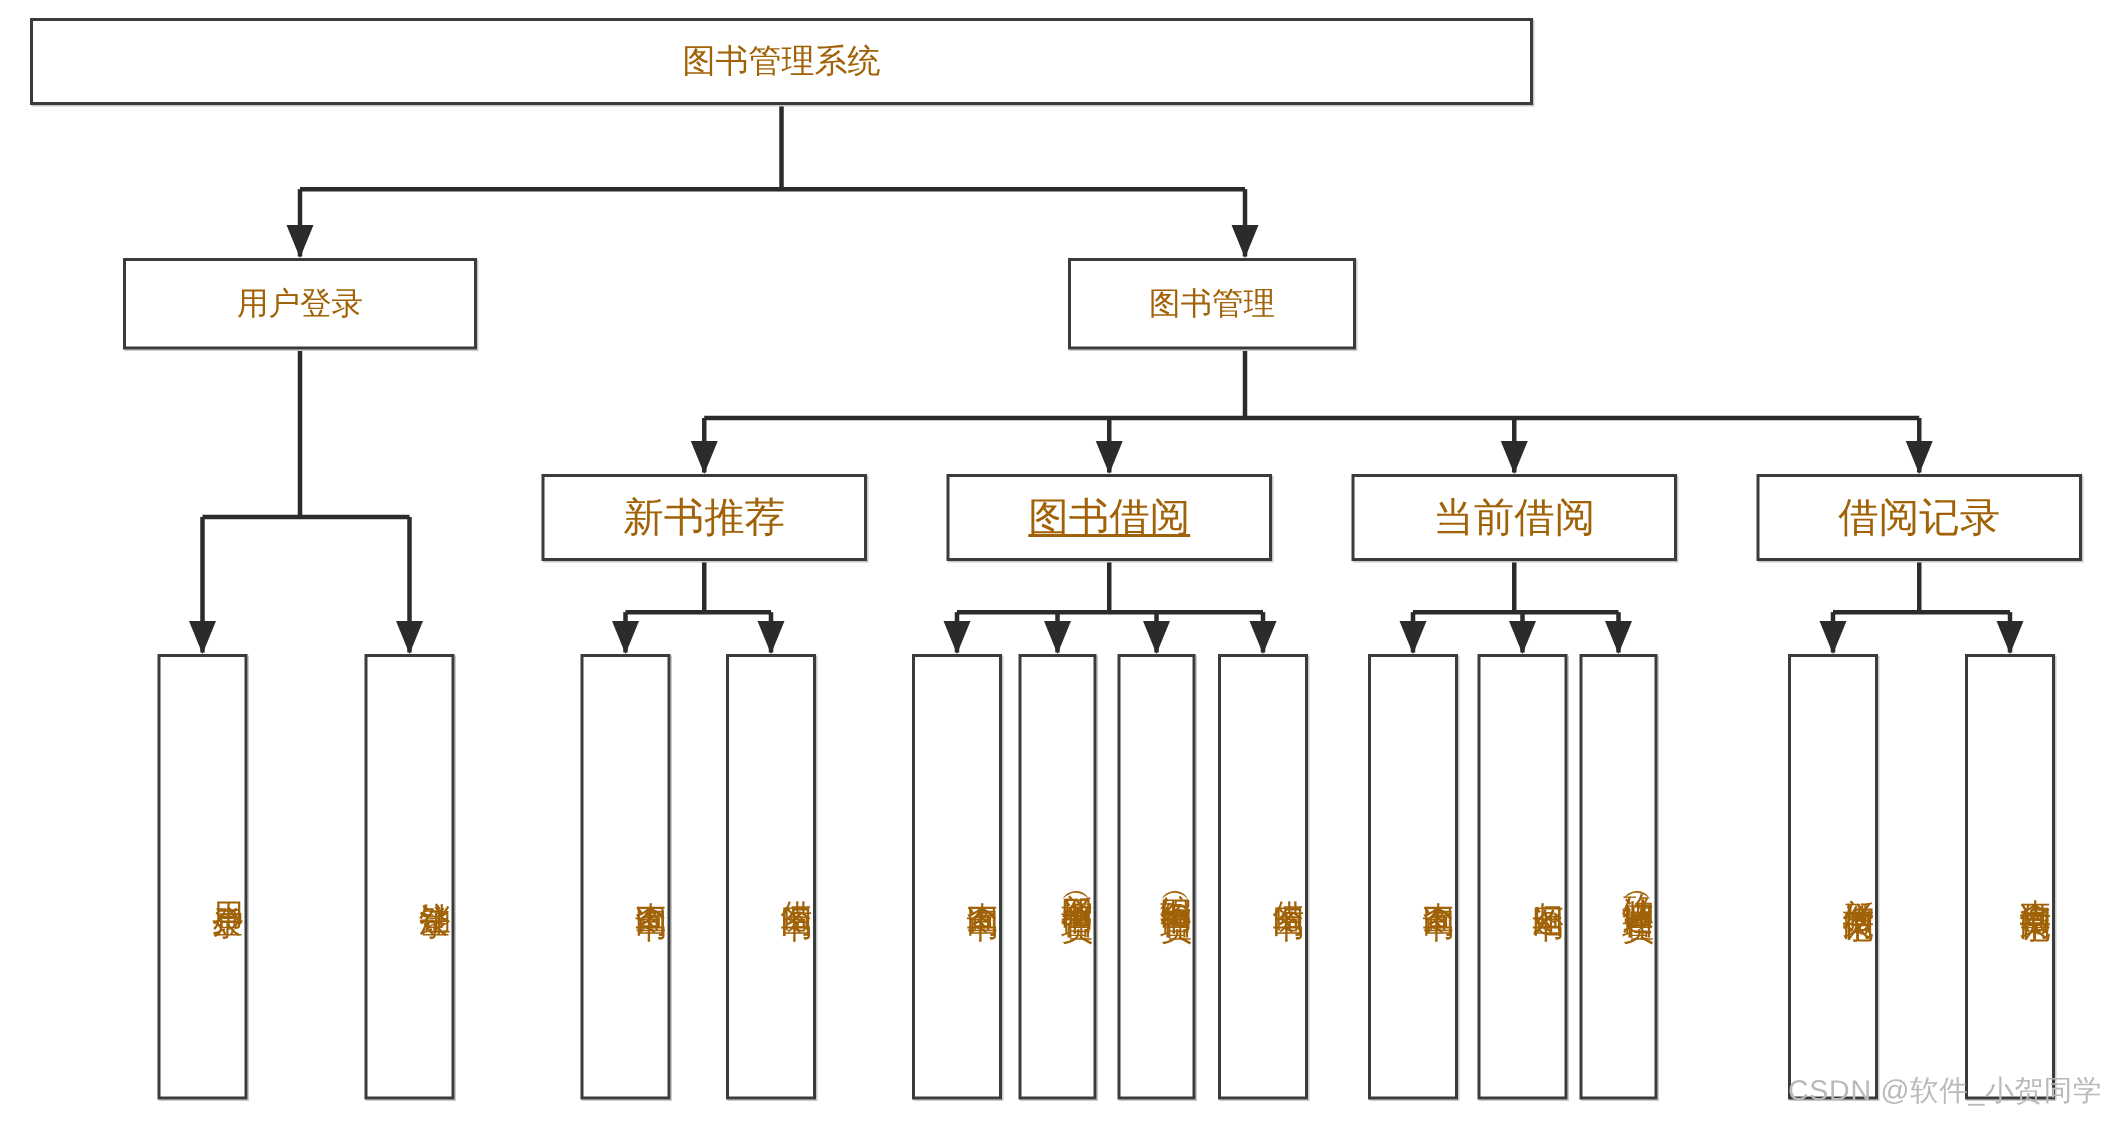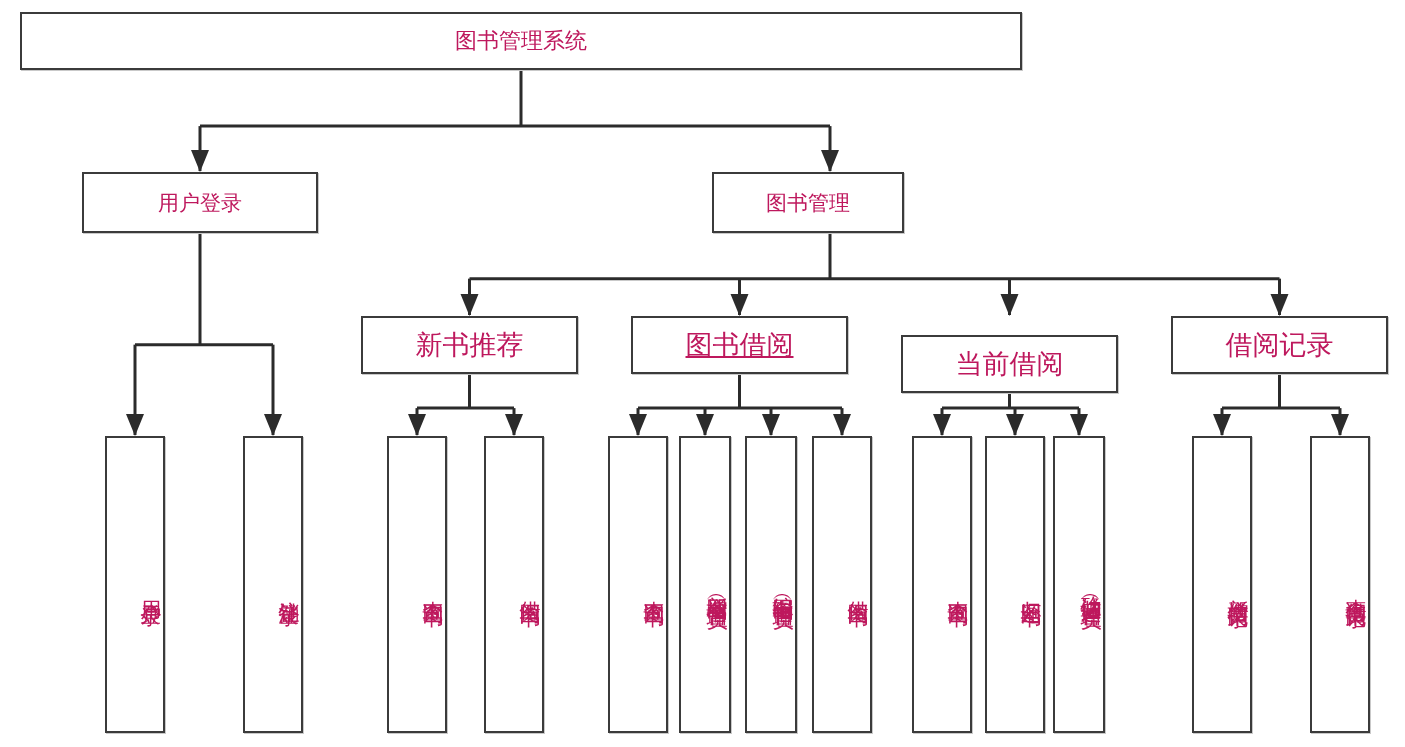--- a/index.html
+++ b/index.html
@@ -26,21 +26,21 @@
     pointer-events: none;
   }
   .node {
     position: absolute;
     box-sizing: border-box;
     border: 2.5px solid #3b3b3b;
     background: #ffffff;
     display: flex;
     align-items: center;
     justify-content: center;
-    color: #be185d;
+    color: #a16207;
     line-height: 1.12;
     text-align: center;
     box-shadow: 1px 1px 0 #c9c9c9;
   }
   .node.root {
     font-size: 22px;
   }
   .node.lvl2 {
     font-size: 21px;
   }
@@ -136,21 +136,21 @@
       </div>
       <div class="node lvl2" style="left: 712px; top: 172px; width: 192px; height: 61px;">
         <span>图书管理</span>
       </div>
       <div class="node lvl3" style="left: 361px; top: 316px; width: 217px; height: 58px;">
         <span>新书推荐</span>
       </div>
       <div class="node lvl3" style="left: 631px; top: 316px; width: 217px; height: 58px; text-decoration: underline;">
         <span>图书借阅</span>
       </div>
-      <div class="node lvl3" style="left: 901px; top: 316px; width: 217px; height: 58px; margin-top: 19px;">
+      <div class="node lvl3" style="left: 901px; top: 316px; width: 217px; height: 58px;">
         <span>当前借阅</span>
       </div>
       <div class="node lvl3" style="left: 1171px; top: 316px; width: 217px; height: 58px;">
         <span>借阅记录</span>
       </div>
       <div class="node leaf" style="left: 105px; top: 436px; width: 60px; height: 297px;">
         <span class="vtext">用户登录</span>
       </div>
       <div class="node leaf" style="left: 243px; top: 436px; width: 60px; height: 297px;">
         <span class="vtext">注销登录</span>
@@ -182,13 +182,14 @@
       <div class="node leaf" style="left: 1053px; top: 436px; width: 52px; height: 297px;">
         <span class="vtext">确认归还（管理员）</span>
       </div>
       <div class="node leaf" style="left: 1192px; top: 436px; width: 60px; height: 297px;">
         <span class="vtext">新增借阅记录</span>
       </div>
       <div class="node leaf" style="left: 1310px; top: 436px; width: 60px; height: 297px;">
         <span class="vtext">查询借阅记录</span>
       </div>
     </div>
+  <div class="watermark" style="left: 1192px; top: 714px;">CSDN @软件_小贺同学</div>
 </div>
 
 </body></html>

